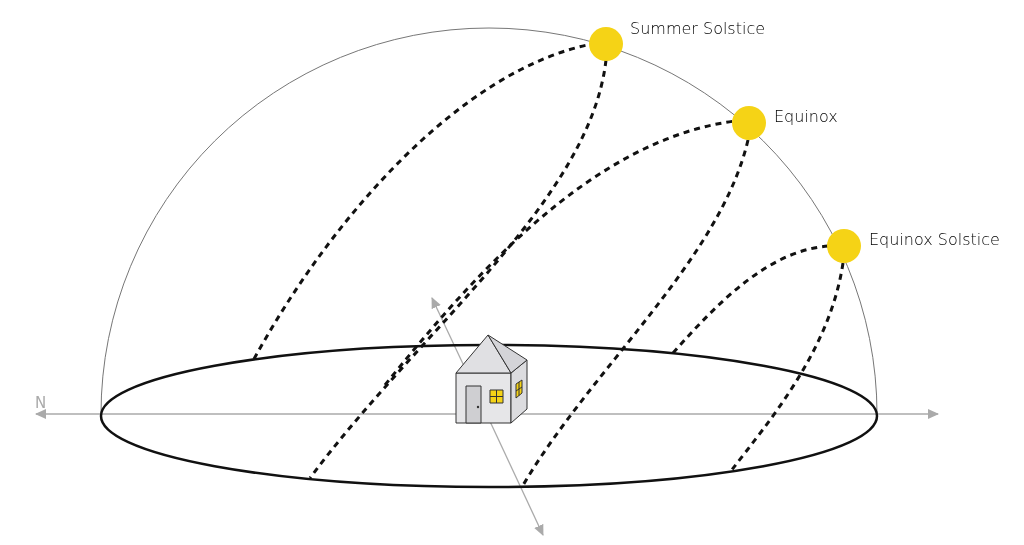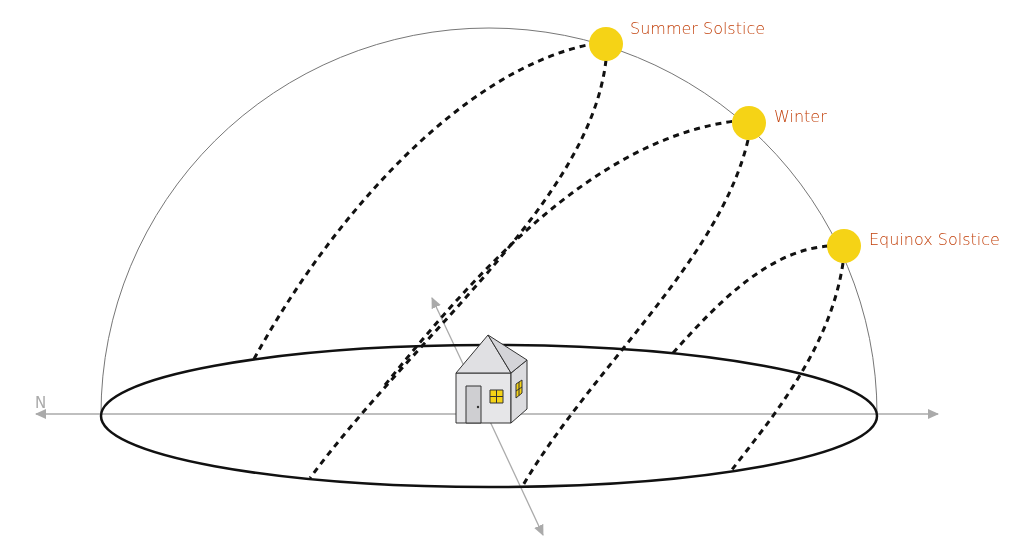--- a/index.html
+++ b/index.html
@@ -1,18 +1,18 @@
 <!DOCTYPE html>
 <html><head>
 <meta charset="utf-8">
 <style>
   html, body { margin:0; padding:0; background:#ffffff; }
   body { width:1024px; height:545px; overflow:hidden; position:relative; font-family:"Liberation Sans", sans-serif; }
   svg { position:absolute; left:0; top:0; }
-  .label { position:absolute; font-family:"DejaVu Sans", "Liberation Sans", sans-serif; font-size:16px; color:#c2410c; white-space:nowrap; font-weight:300; }
+  .label { position:absolute; font-family:"DejaVu Sans", "Liberation Sans", sans-serif; font-size:16px; color:#000000; white-space:nowrap; font-weight:300; }
   .n-label { position:absolute; font-family:"DejaVu Sans", sans-serif; font-size:15px; color:#aaaaaa; }
 </style>
 </head>
 <body>
 
 <svg width="1024" height="545" viewBox="0 0 1024 545">
   <defs>
     <marker id="arr" markerWidth="12" markerHeight="10" refX="10" refY="5" orient="auto" markerUnits="userSpaceOnUse">
       <path d="M0,0 L11,5 L0,10 Z" fill="#aaaaaa"></path>
     </marker>
@@ -52,14 +52,14 @@
     <line x1="496.5" y1="390" x2="496.5" y2="403"></line>
     <line x1="490" y1="396.5" x2="503" y2="396.5"></line>
     <polygon points="516,384 522,380 522,393 516,398" fill="#f5d316"></polygon>
     <line x1="519" y1="382" x2="519" y2="395.5"></line>
     <line x1="516" y1="391" x2="522" y2="387"></line>
   </g>
 </svg>
 
 <div class="n-label" style="left:35px; top:394px;">N</div>
 <div class="label" style="left:630px; top:19px;">Summer Solstice</div>
-<div class="label" style="left:774px; top:107px;">Winter</div>
+<div class="label" style="left:774px; top:107px;">Equinox</div>
 <div class="label" style="left:869px; top:230px;">Equinox Solstice</div>
 
 </body></html>

